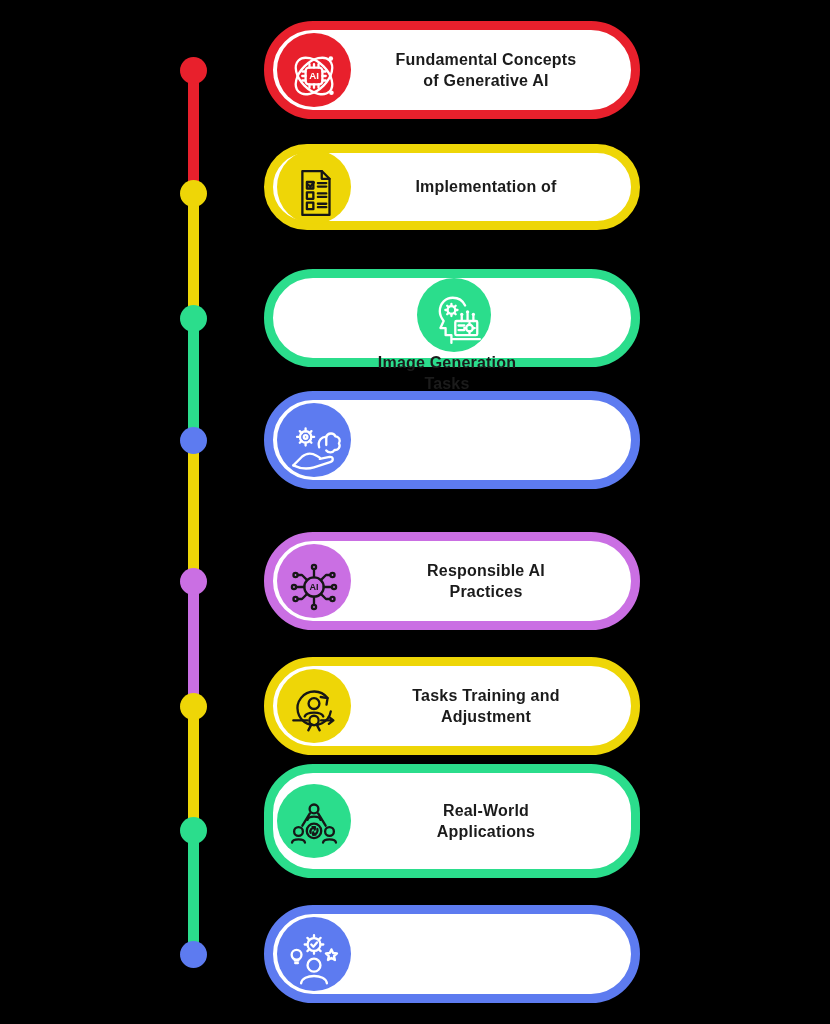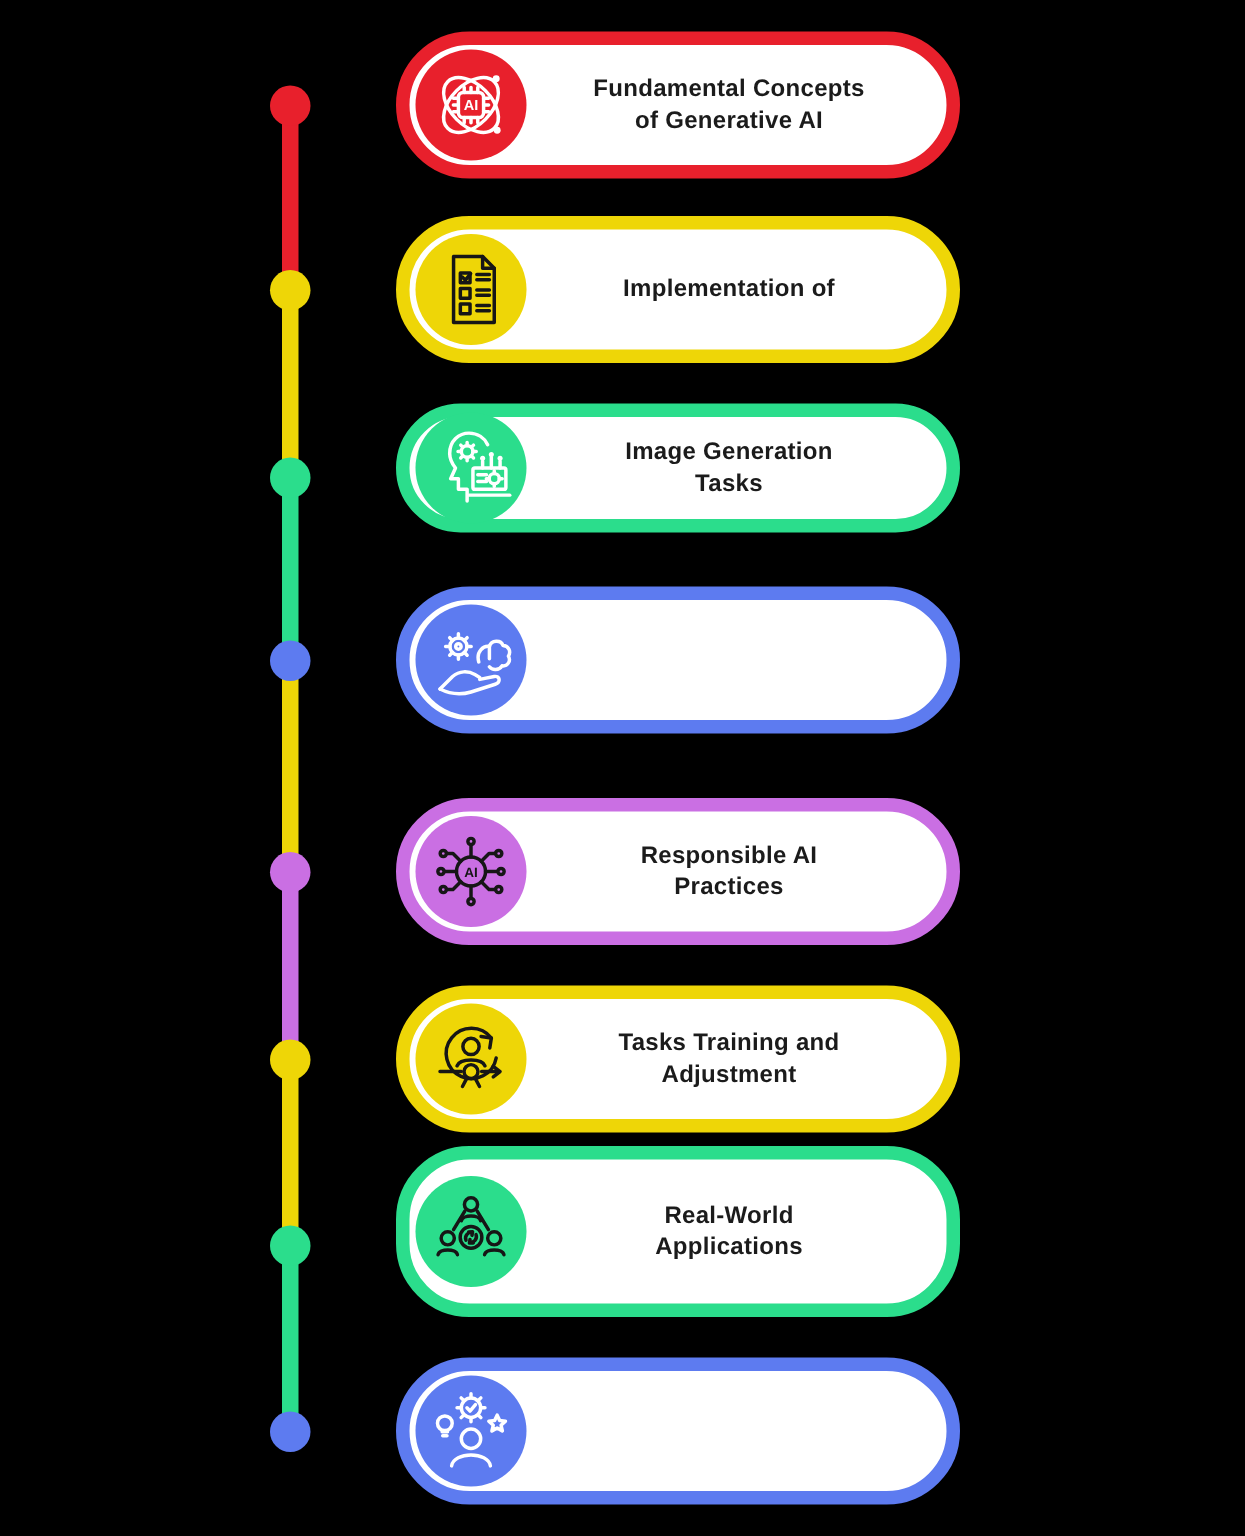--- a/index.html
+++ b/index.html
@@ -11,21 +11,21 @@
   .tl-segment{position:absolute;left:188px;width:11px;}
   .tl-dot{position:absolute;width:27px;height:27px;border-radius:50%;left:180px;transform:translateY(-13px);}
   
   .card{
     position:absolute;left:264px;width:376px;height:98px;box-sizing:border-box;
     background:#fff;border:9px solid #000;border-radius:49px;
     display:flex;align-items:center;
   }
   .icon-circle{
     flex:0 0 auto;width:74px;height:74px;border-radius:50%;margin-left:4px;
-    display:flex;align-items:center;justify-content:center;
+    display:flex;align-items:flex-end;justify-content:center;
   }
   .icon-circle svg{width:62px;height:62px;display:block;}
   .card-text{
     flex:1 1 auto;text-align:center;padding:0 16px 0 6px;
     font-weight:700;font-size:16px;line-height:1.32;color:#1b1b1b;
     letter-spacing:.2px;
   }
 </style>
 </head>
 <body>
@@ -60,38 +60,38 @@
     <circle cx="37.5" cy="37" r="1.8" fill="currentColor" stroke="none"></circle>
     <text x="24" y="26.6" text-anchor="middle" font-size="7.5" font-weight="bold" fill="currentColor" stroke="none" font-family="Liberation Sans, sans-serif">AI</text>
   </svg>
         </div>
     <div class="card-text">
       <div class="line1">Fundamental Concepts</div>
       <div class="line2">of Generative AI</div>
     </div>
   </div>
 
-  <div class="card" style="top: 144px; height: 98px; border-color: rgb(238, 214, 7);">
+  <div class="card" style="top: 144px; height: 86px; border-color: rgb(238, 214, 7);">
     <div class="icon-circle" style="background: rgb(238, 214, 7); color: rgb(22, 22, 22);">
           <svg viewBox="0 0 48 48" fill="none" stroke="currentColor" stroke-width="1.8" stroke-linecap="round" stroke-linejoin="round">
     <path d="M15 7h15l6 6v28H15z"></path>
     <path d="M30 7v6h6"></path>
     <rect x="18.5" y="15.5" width="5" height="5"></rect>
     <path d="M19.6 17.6l1.5 1.6 2.7-3.4"></path>
     <rect x="18.5" y="23.5" width="5" height="5"></rect>
     <rect x="18.5" y="31.5" width="5" height="5"></rect>
     <path d="M27 16.3h6.5M27 19h6.5M27 24.3h6.5M27 27h6.5M27 32.3h6.5M27 35h6.5"></path>
   </svg>
         </div>
     <div class="card-text">
       <div class="line1">Implementation of</div>
     </div>
   </div>
 
-  <div class="card" style="top: 269px; height: 86px; border-color: rgb(43, 221, 140);">
+  <div class="card" style="top: 269px; height: 98px; border-color: rgb(43, 221, 140); flex-direction: column;">
     <div class="icon-circle" style="background: rgb(43, 221, 140); color: rgb(255, 255, 255);">
           <svg viewBox="0 0 48 48" fill="none" stroke="currentColor" stroke-width="1.8" stroke-linecap="round" stroke-linejoin="round">
     <path d="M22 41v-6h-4.5v-5.5h-4l2.5-5.5c-1.8-2.3-3-4.5-3-7.5C13 10 17.8 6 23 6c4.5 0 8 2.6 9.6 6"></path>
     <circle cx="22" cy="15.5" r="3"></circle>
     <path d="M22 10.8v1.6M22 18.6v1.6M17.3 15.5h1.6M25.1 15.5h1.6M18.7 12.2l1.1 1.1M24.2 17.7l1.1 1.1M25.3 12.2l-1.1 1.1M19.8 17.7l-1.1 1.1"></path>
     <rect x="25" y="24" width="17" height="11" rx="1"></rect>
     <path d="M23 38h21"></path>
     <circle cx="36" cy="29.5" r="2.6"></circle>
     <path d="M36 25.4v1.5M36 32.1v1.5M31.9 29.5h1.5M38.6 29.5h1.5"></path>
     <path d="M27.5 27.5h4.5M27.5 31h4.5"></path>

